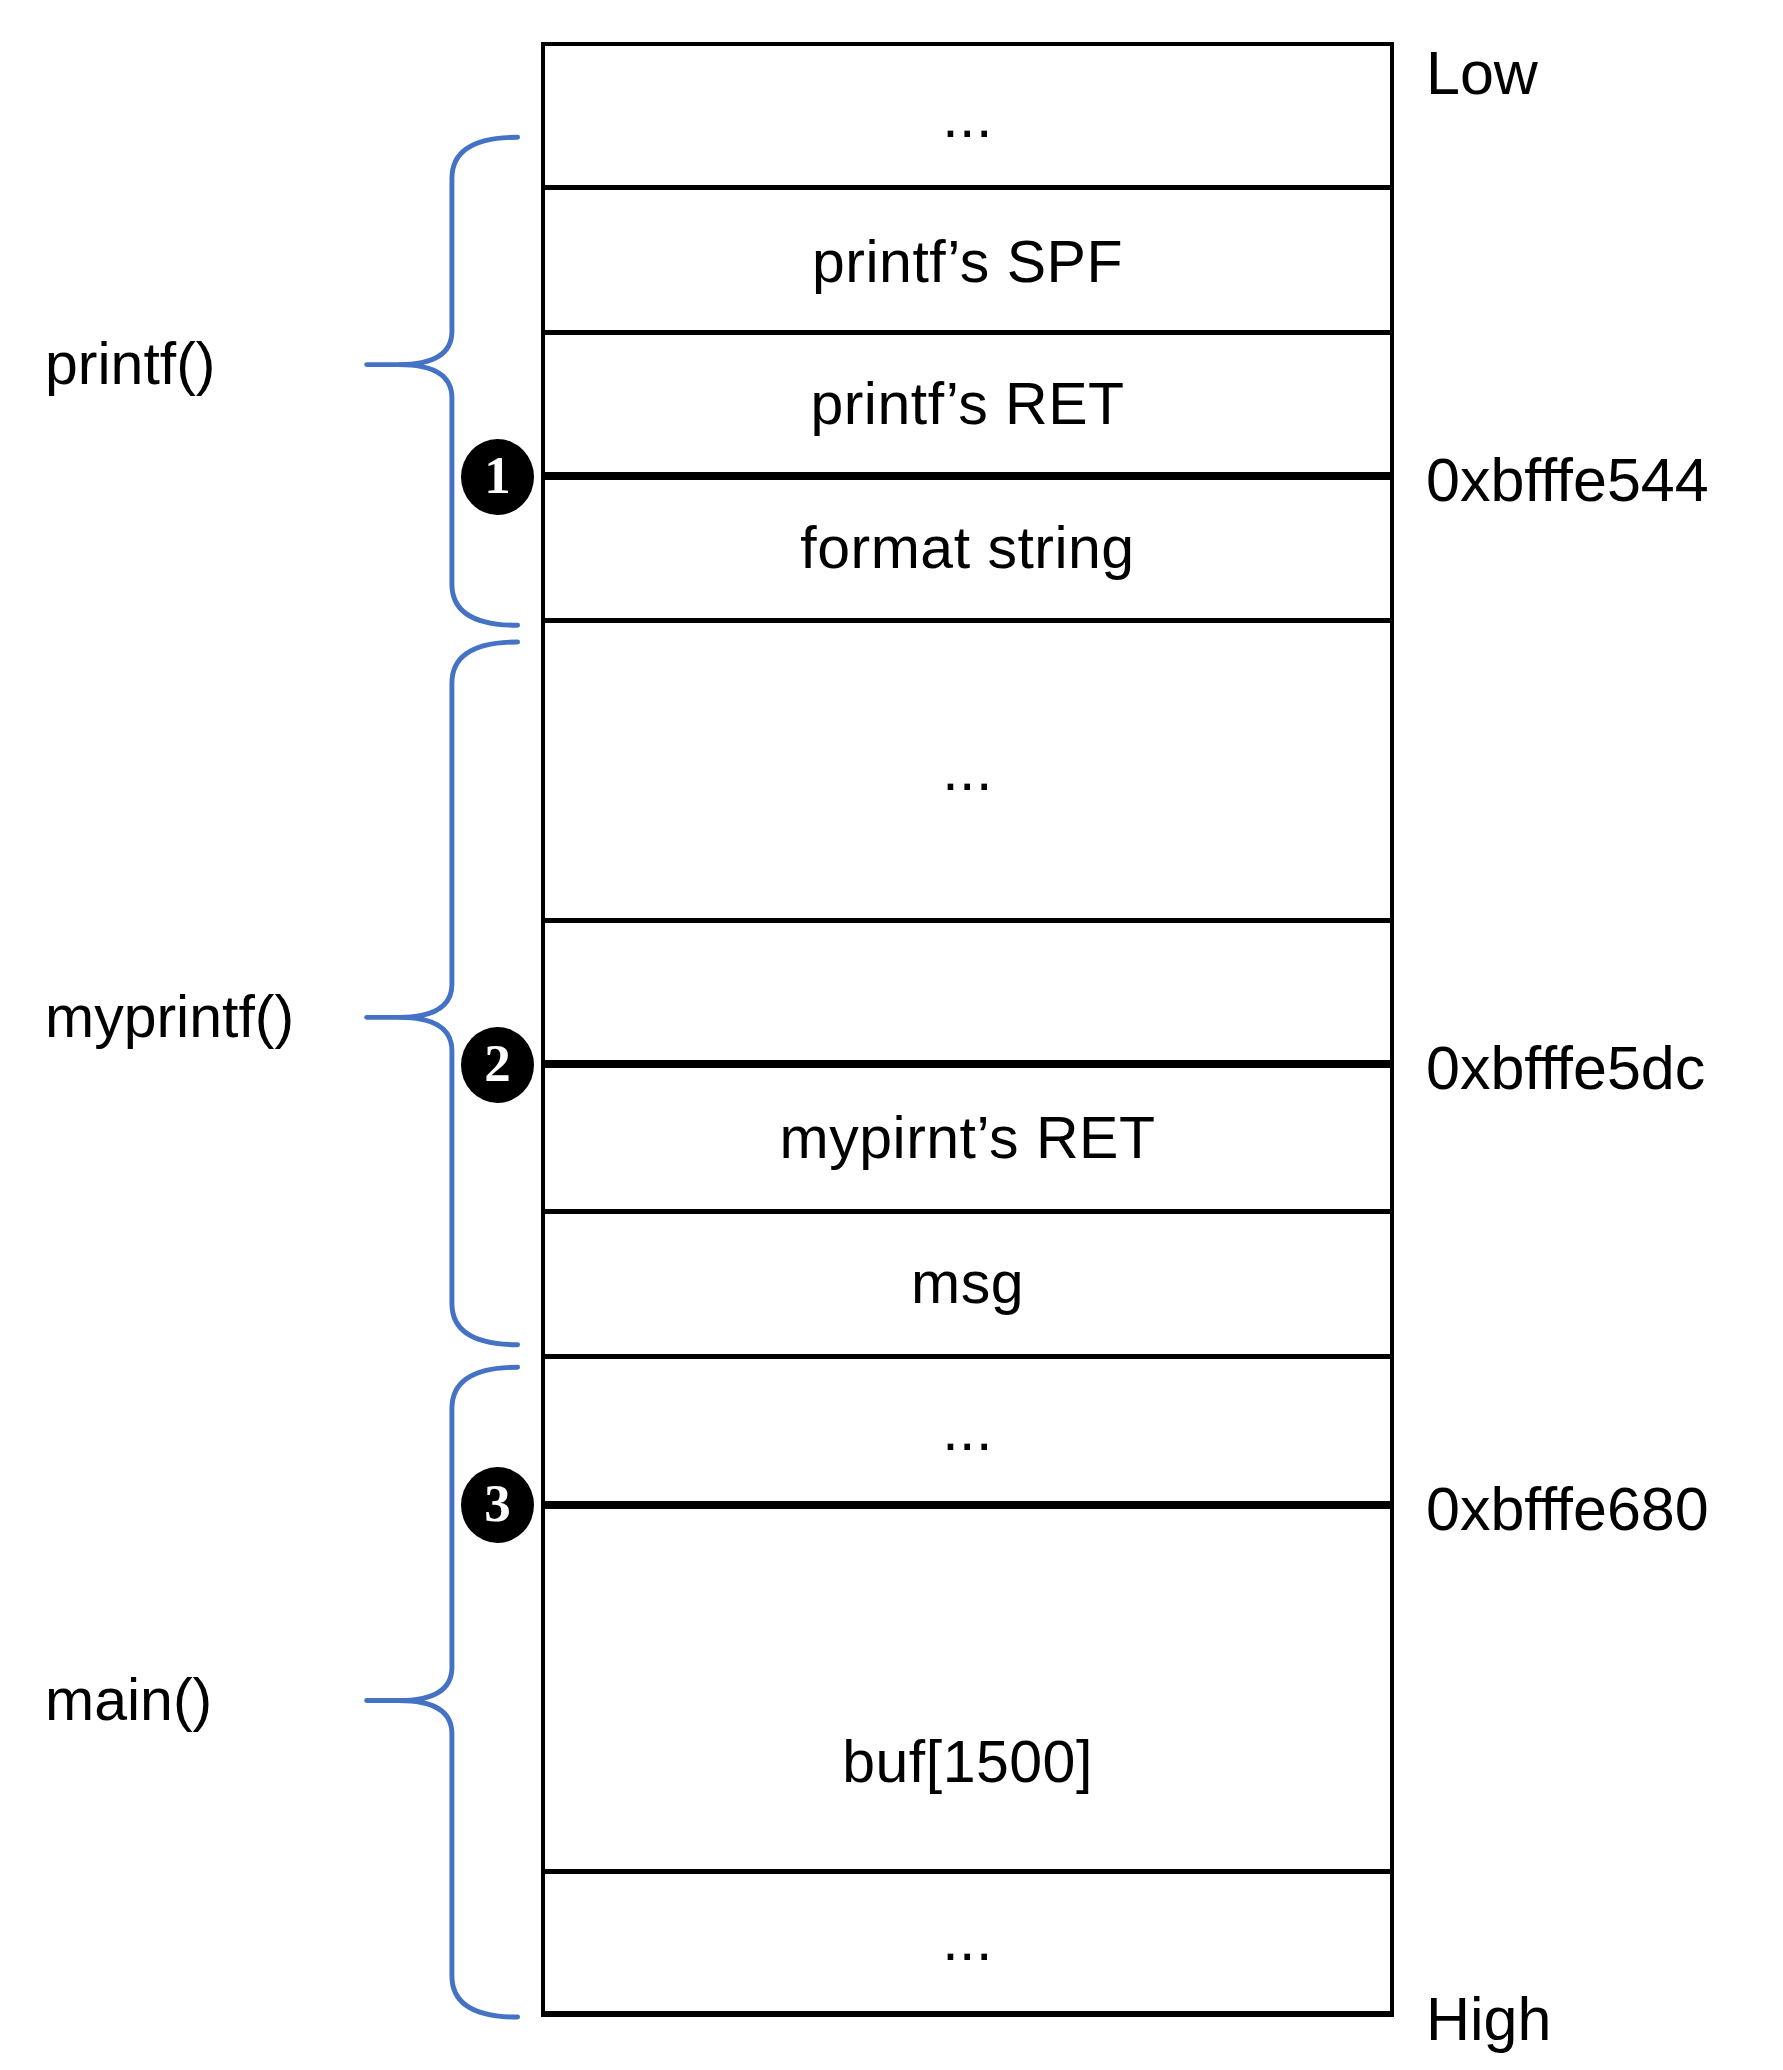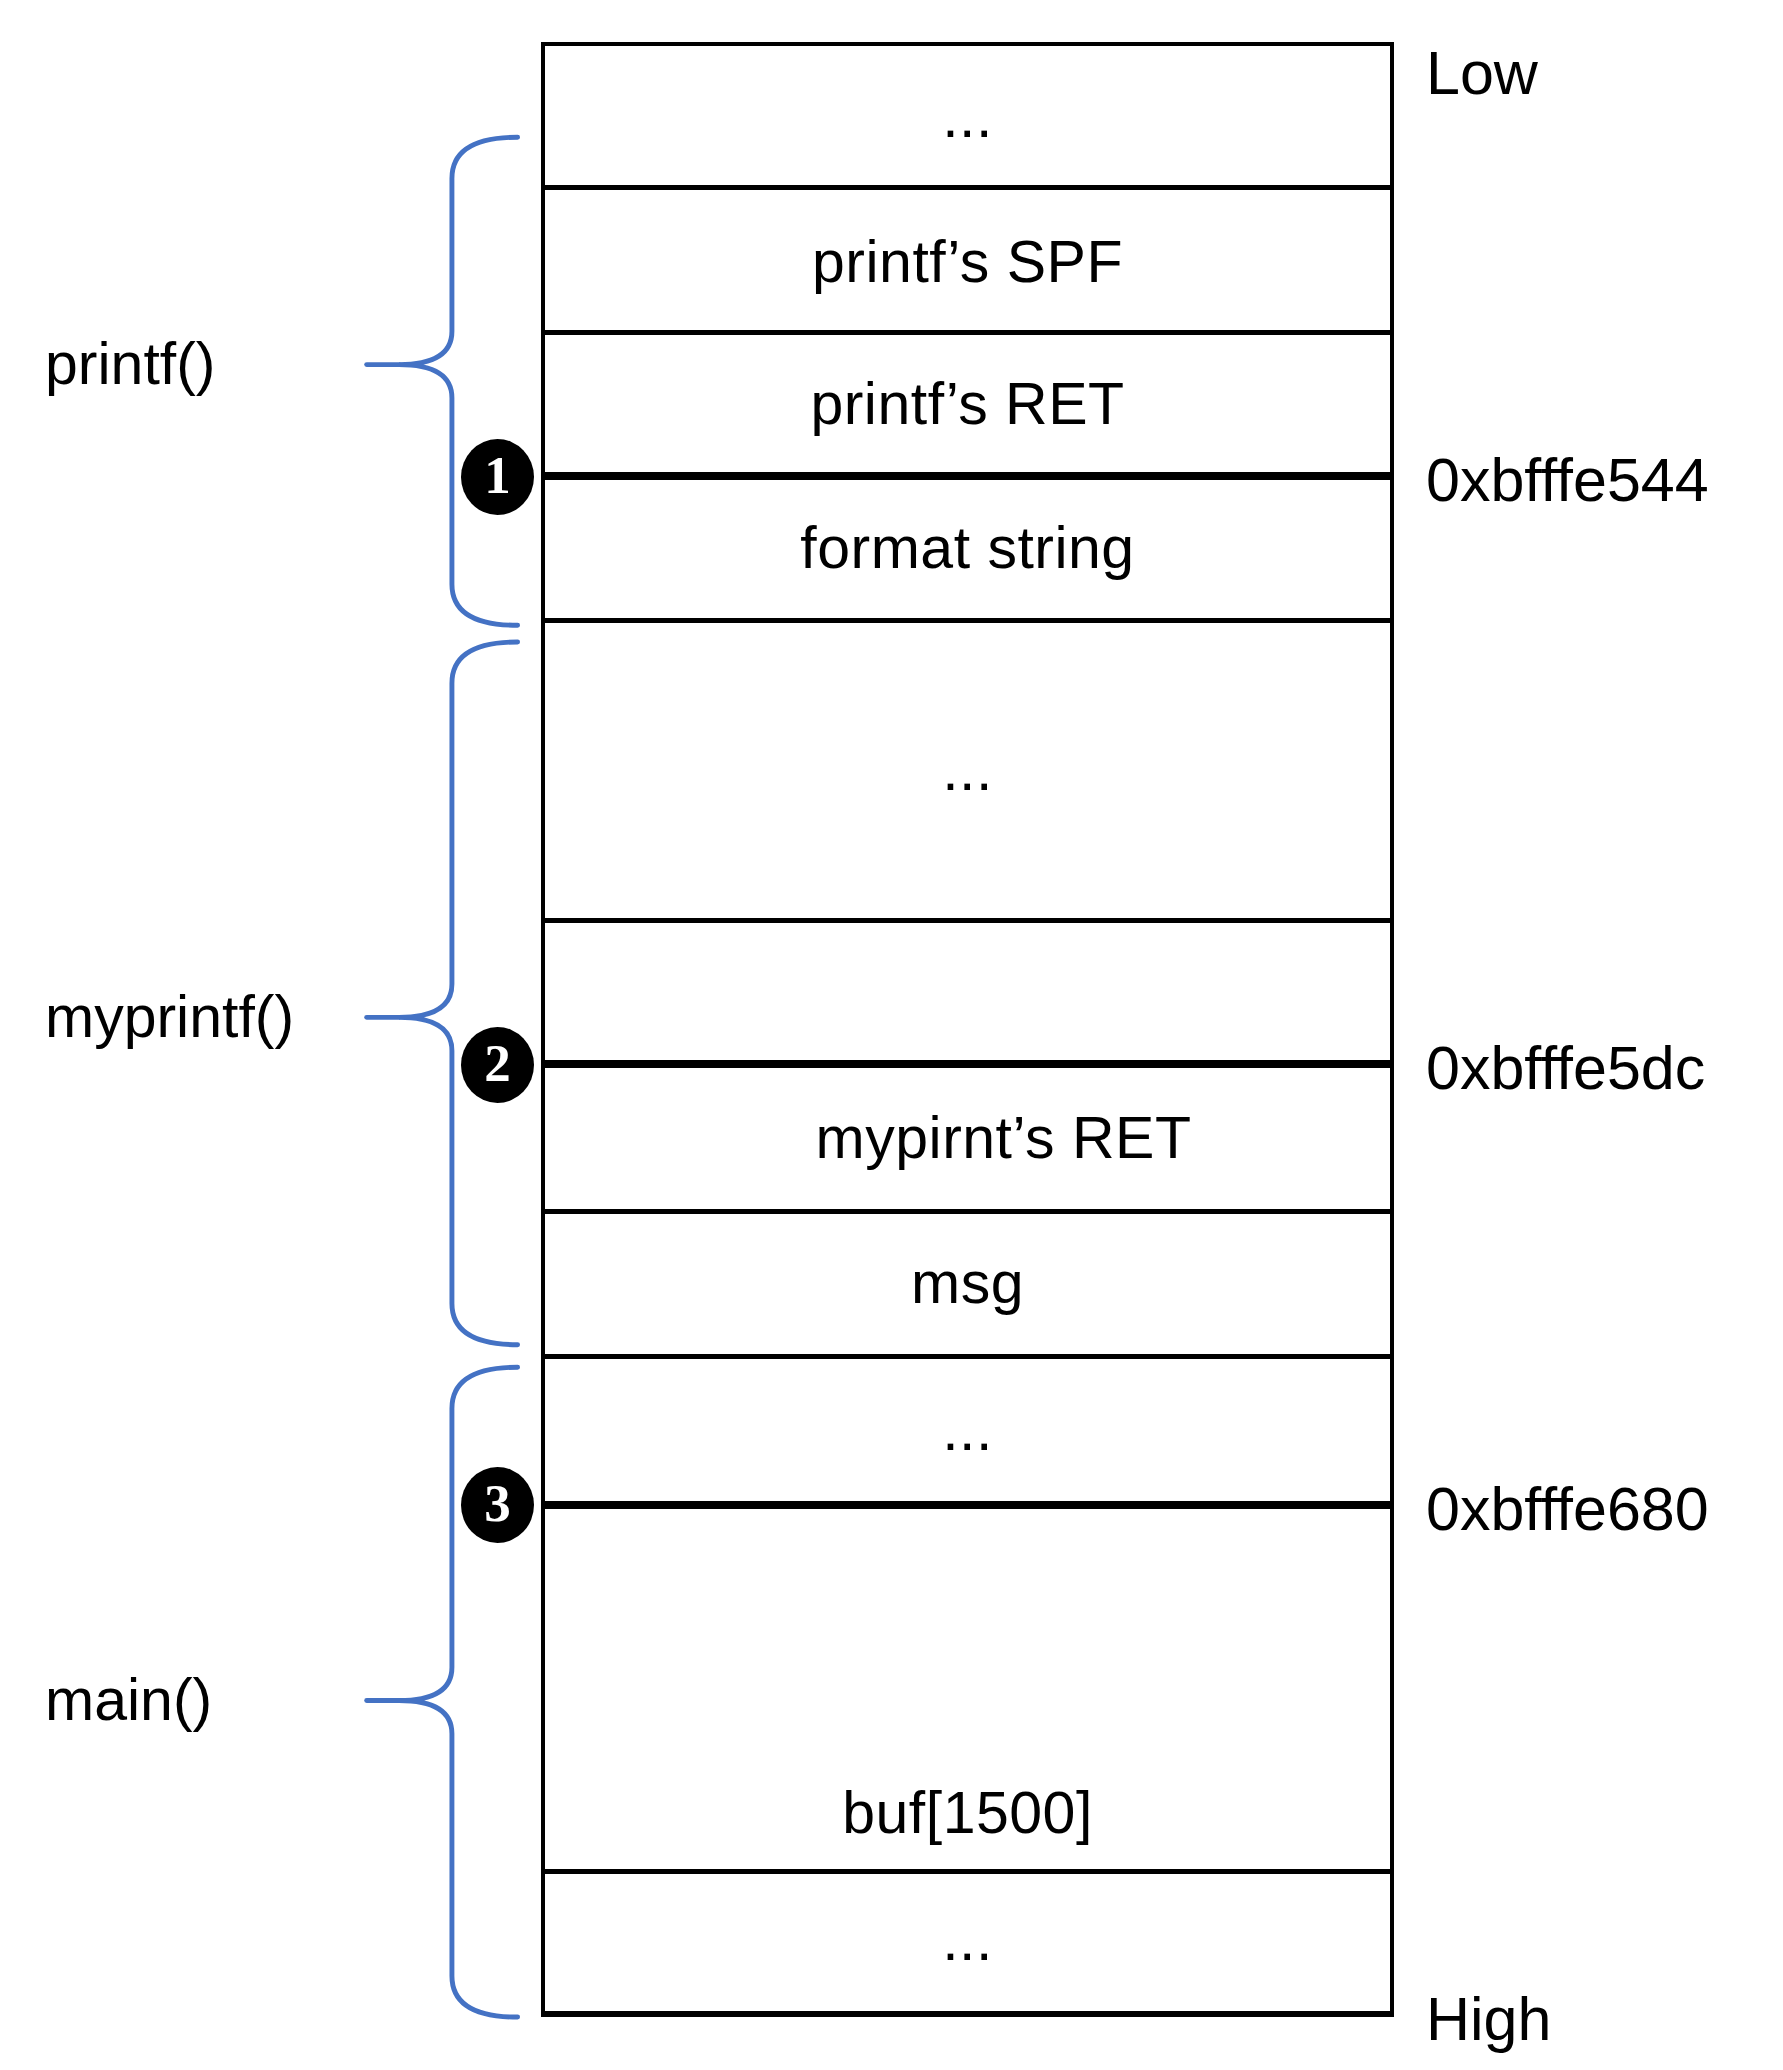--- a/index.html
+++ b/index.html
@@ -42,24 +42,24 @@
   .divider.thin  { height: 4.9px; }
   .divider.thick { height: 7.8px; }
 
   
   .r1  { top: 0px;    height: 141px; }
   .r2  { top: 143px;  height: 145px; }
   .r3  { top: 286px;  height: 144px; }
   .r4  { top: 430px;  height: 144px; }
   .r5  { top: 574px;  height: 300px; }
   .r6  { top: 874px;  height: 144px; }
-  .r7  { top: 1018px; height: 147px; padding-left: 36px; }
+  .r7  { top: 1018px; height: 147px; }
   .r8  { top: 1165px; height: 144px; text-align: right; }
   .r9  { top: 1309px; height: 149px; }
-  .r10 { top: 1434px; height: 367px; align-items: flex-end; }
+  .r10 { top: 1532px; height: 367px; }
   .r11 { top: 1825px; height: 138px; }
 
   .d1  { top: 139px;  }
   .d2  { top: 284px;  }
   .d3  { top: 426px;  }  
   .d4  { top: 572px;  }
   .d5  { top: 872px;  }
   .d6  { top: 1014px; }  
   .d7  { top: 1163px; }
   .d8  { top: 1308px; }

